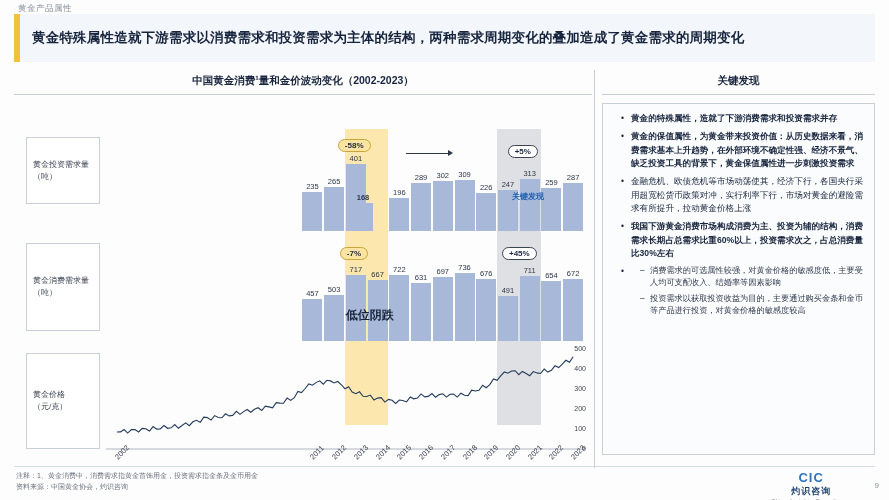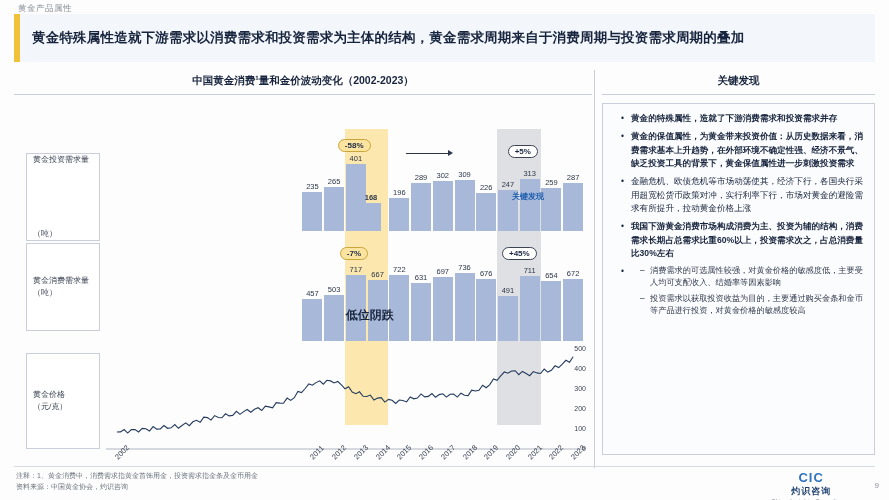--- a/index.html
+++ b/index.html
@@ -107,21 +107,21 @@
     box-sizing: border-box;
     background: #ffffff;
     font-size: 8px;
     color: #3c4454;
     display: flex;
     flex-direction: column;
     justify-content: center;
     padding-left: 6px;
     line-height: 1.5;
   }
-  #label-invest { top: 58px; height: 88px; justify-content: space-between; }
+  #label-invest { top: 42px; height: 67px; }
   #label-consume { top: 148px; height: 88px; }
   #label-price  { top: 258px; height: 96px; }
 
   .plot {
     position: absolute;
     left: 92px;
     top: 0;
     width: 478px;
     height: 368px;
   }
@@ -340,21 +340,21 @@
   }
 </style>
 </head>
 <body>
 
 <div class="page">
 
   <div class="kicker">黄金产品属性</div>
 
   <div class="headline-wrap">
-    <div class="headline">黄金特殊属性造就下游需求以消费需求和投资需求为主体的结构，黄金需求周期来自于消费周期与投资需求周期的叠加</div>
+    <div class="headline">黄金特殊属性造就下游需求以消费需求和投资需求为主体的结构，两种需求周期变化的叠加造成了黄金需求的周期变化</div>
   </div>
 
   <div class="content">
 
     <div class="divider-vert"></div>
 
     <div class="col-left">
       <div class="panel-title">中国黄金消费¹量和金价波动变化（2002-2023）</div>
       <div class="rule"></div>
 
@@ -383,21 +383,21 @@
                 <div class="bar" style="height: 39.1667px;"></div>
               </div>
               <div class="bar-cell" style="left: 218.136px;">
                 <div class="bar-val">265</div>
                 <div class="bar" style="height: 44.1667px;"></div>
               </div>
               <div class="bar-cell" style="left: 239.864px;">
                 <div class="bar-val">401</div>
                 <div class="bar" style="height: 66.8333px;"></div>
               </div>
-              <div class="bar-cell" style="left: 255px; font-weight: bold;">
+              <div class="bar-cell" style="left: 247px; font-weight: bold;">
                 <div class="bar-val">168</div>
                 <div class="bar" style="height: 28px;"></div>
               </div>
               <div class="bar-cell" style="left: 283.318px;">
                 <div class="bar-val">196</div>
                 <div class="bar" style="height: 32.6667px;"></div>
               </div>
               <div class="bar-cell" style="left: 305.045px;">
                 <div class="bar-val">289</div>
                 <div class="bar" style="height: 48.1667px;"></div>

